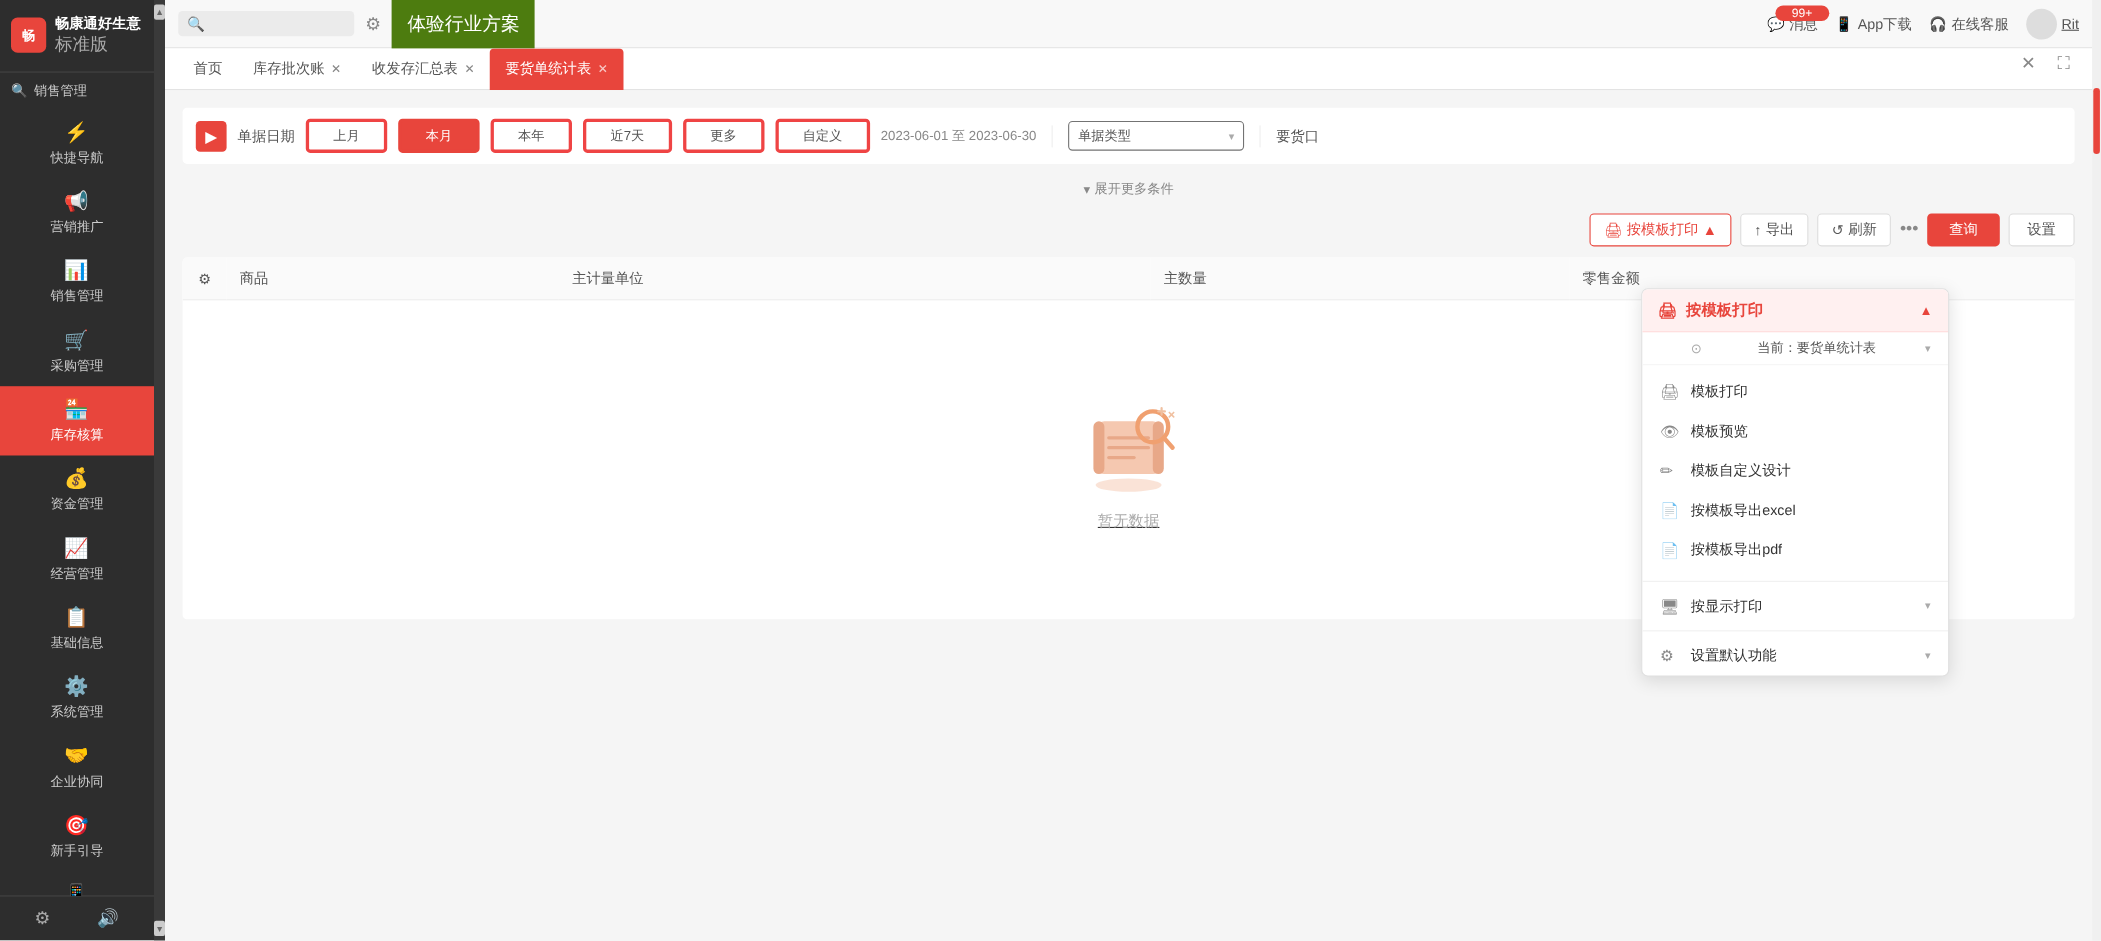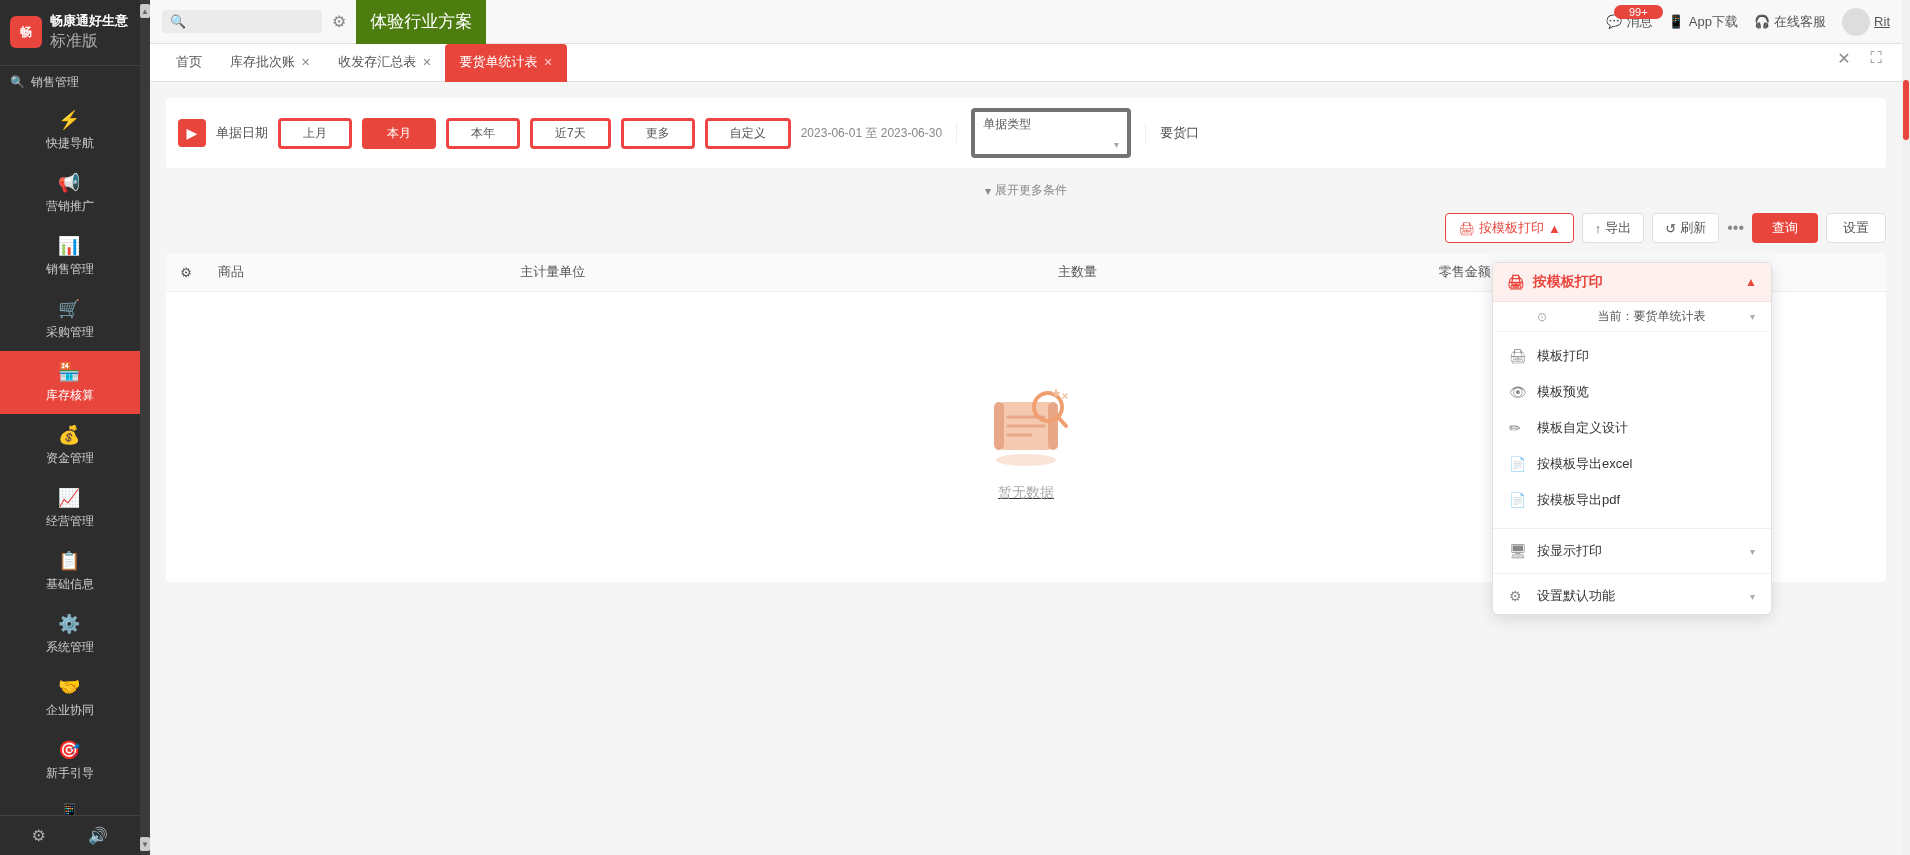--- a/index.html
+++ b/index.html
@@ -235,31 +235,30 @@
       color: #555;
       background: white;
     }
     .date-btn.active { background: #e8453c; color: white; border-color: #e8453c; }
     .date-range { color: #888; font-size: 12px; }
 
     .filter-divider { width: 1px; height: 20px; background: #eee; margin: 0 4px; }
 
     .filter-select {
       display: flex;
-      align-items: flex-start;
-      border: 4px solid #737373;
+      align-items: center;
+      border: 1px solid #737373;
       border-radius: 4px;
       padding: 4px 8px;
       cursor: pointer;
       font-size: 12px;
       color: #555;
       background: white;
       gap: 6px;
       min-width: 160px;
-      flex-direction: column;
     }
     .filter-select .arrow { color: #aaa; font-size: 10px; margin-left: auto; }
 
     .expand-more-btn {
       display: flex;
       align-items: center;
       gap: 4px;
       color: #888;
       font-size: 12px;
       cursor: pointer;

